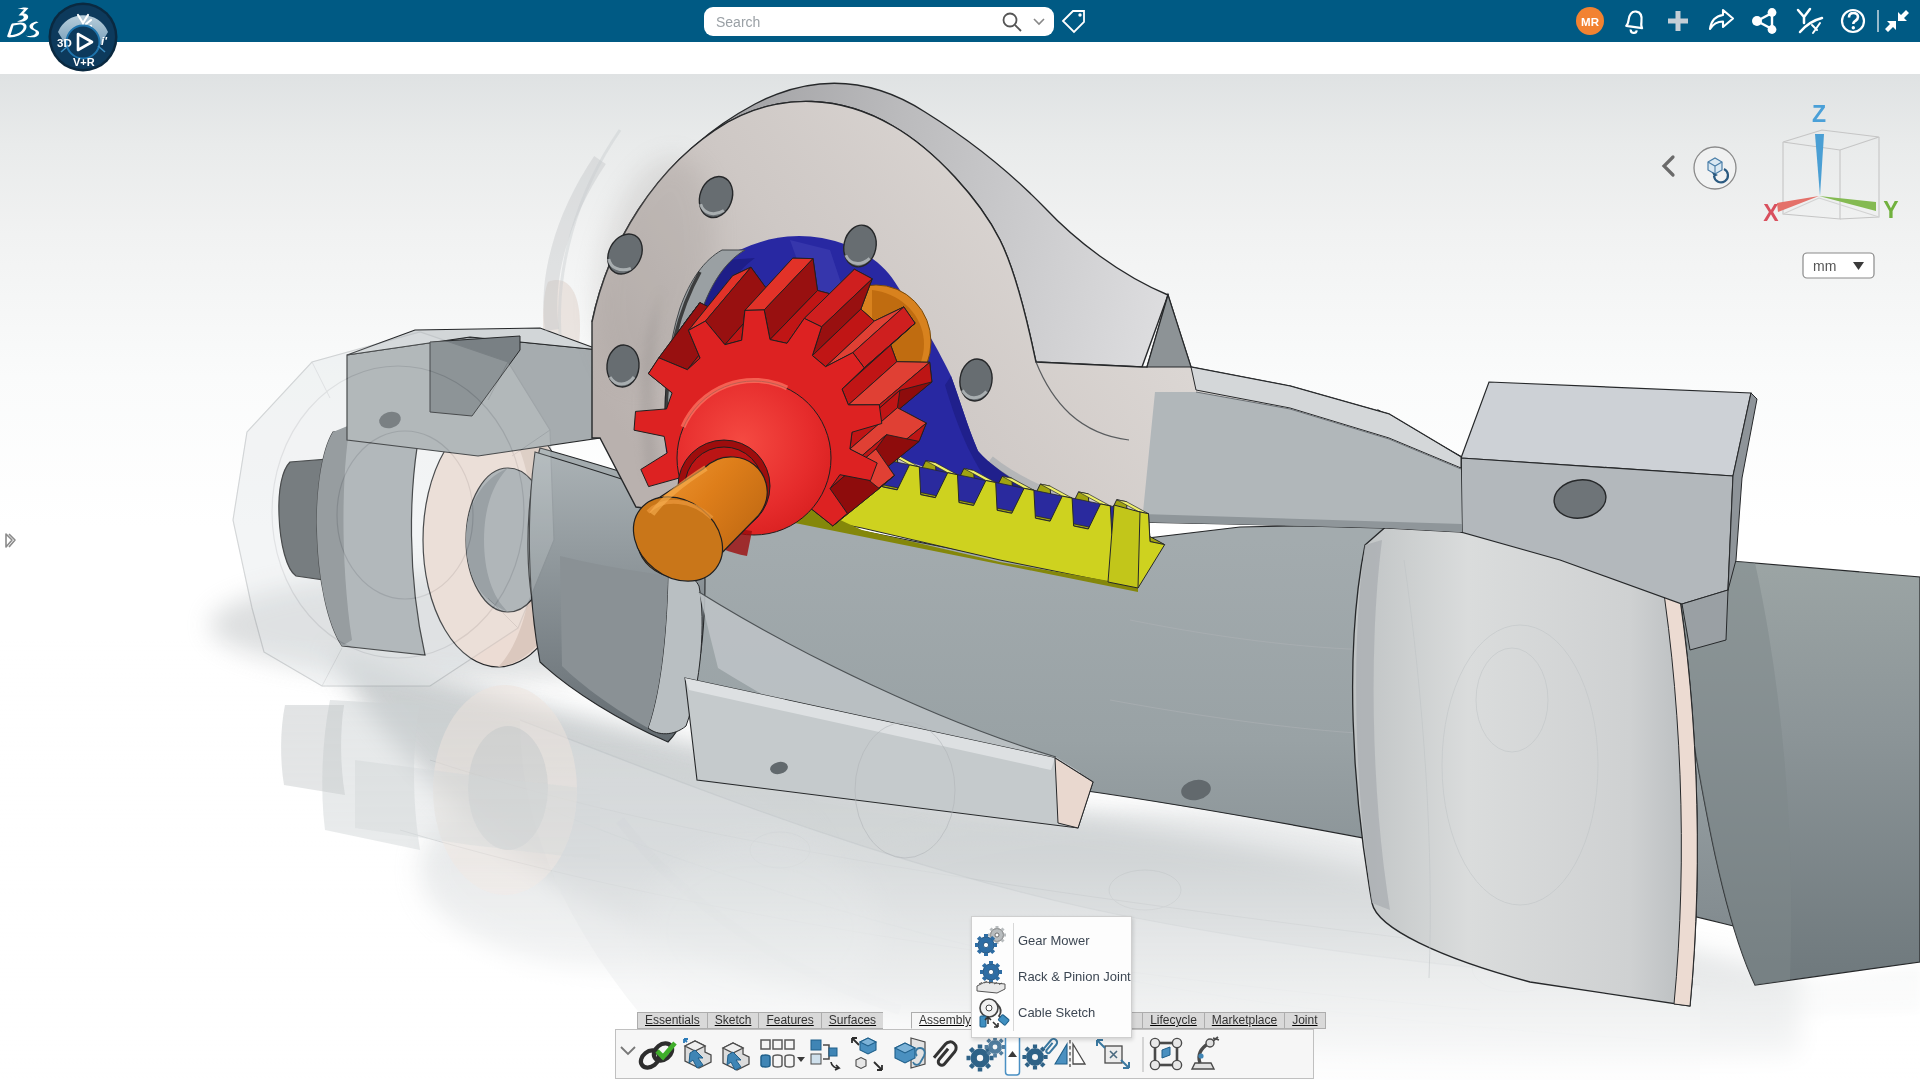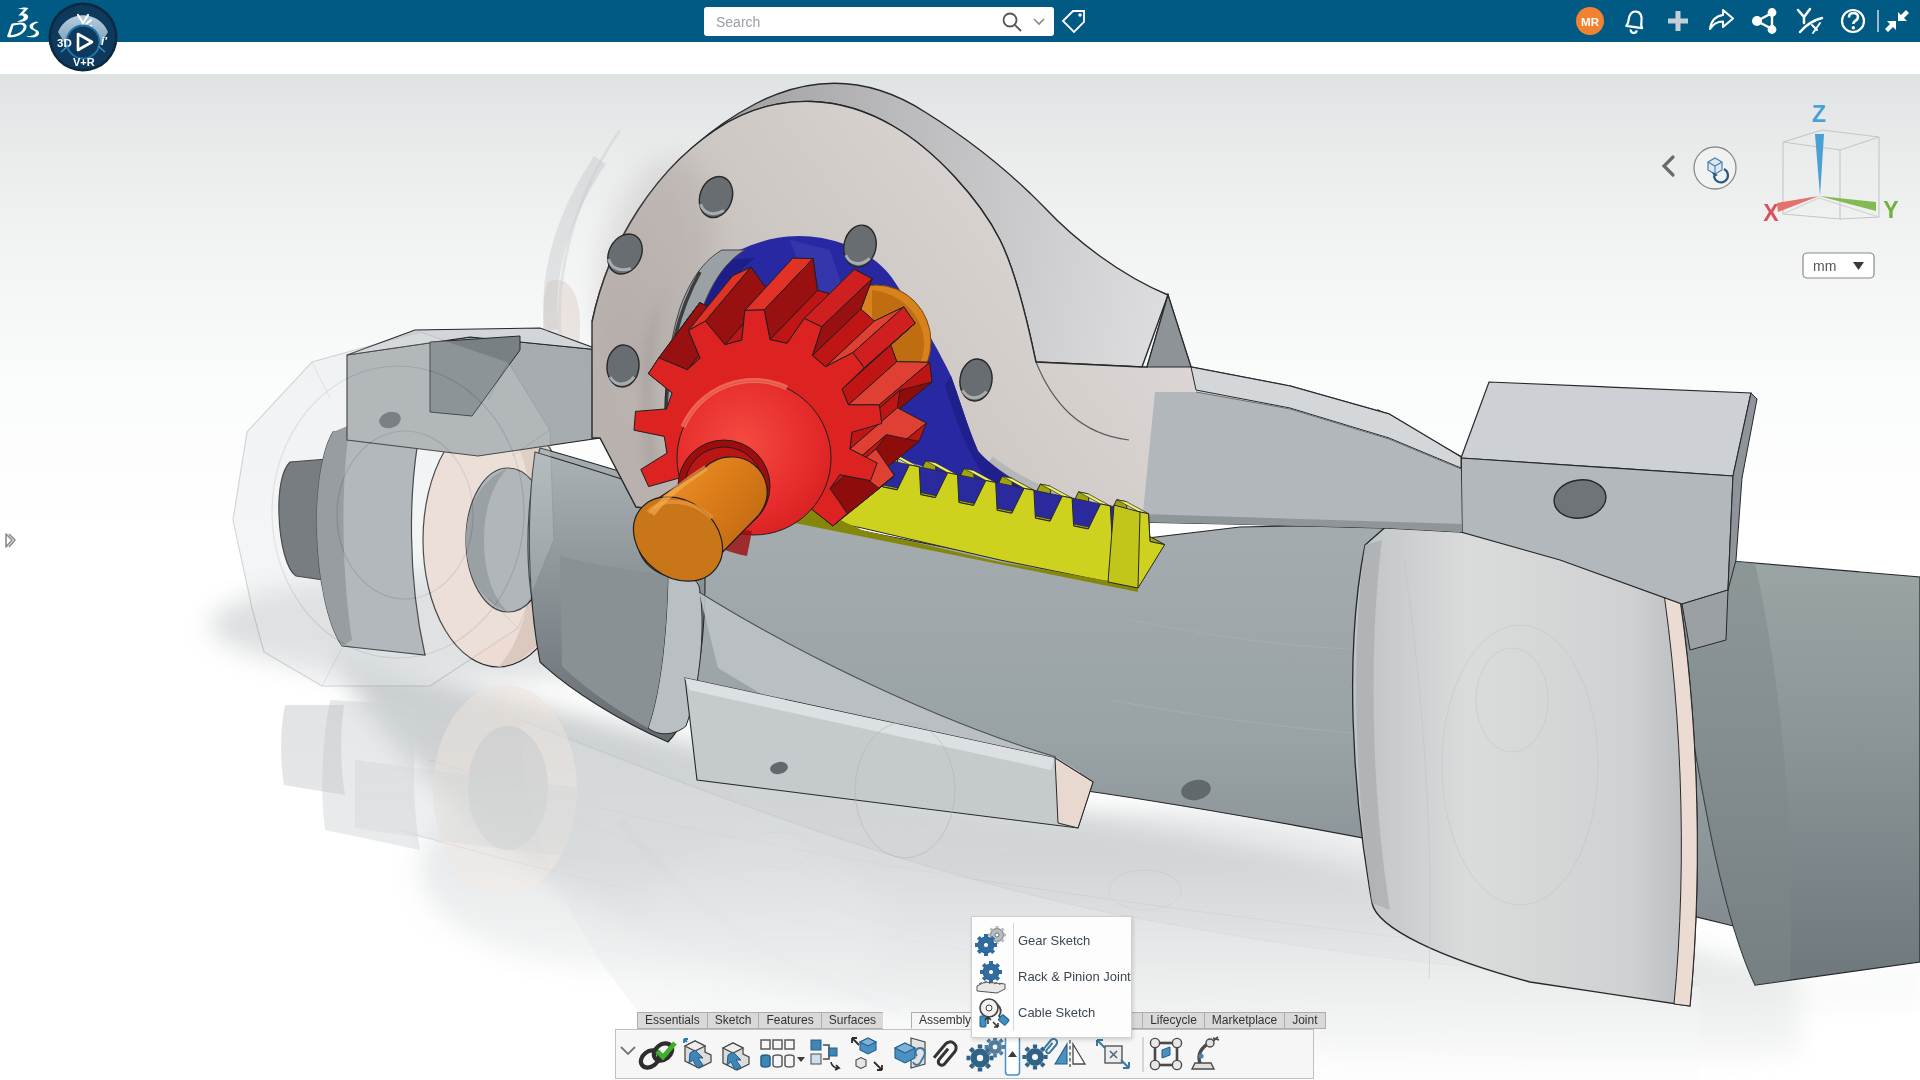--- a/index.html
+++ b/index.html
@@ -4,24 +4,24 @@
   html,body{margin:0;padding:0;width:1920px;height:1080px;overflow:hidden;background:#fff;
     font-family:"Liberation Sans",sans-serif;}
   #stage{position:absolute;left:0;top:0;width:1920px;height:1080px;}
   #model{position:absolute;left:0;top:0;z-index:1;}
   
   #topbar{position:absolute;left:0;top:0;width:1920px;height:42px;background:#005a84;z-index:20;}
   #whitestrip{position:absolute;left:0;top:42px;width:1920px;height:32px;background:#ffffff;z-index:15;}
   #badge{position:absolute;left:48px;top:2px;z-index:25;}
   #brand{position:absolute;left:133px;top:0;height:42px;line-height:42px;color:#fff;font-size:16px;z-index:22;white-space:nowrap;letter-spacing:0.2px;}
   #brand b{font-weight:bold;}
-  #searchbox{position:absolute;left:704px;top:7px;width:350px;height:29px;background:#fff;border-radius:3px;z-index:22;}
+  #searchbox{position:absolute;left:704px;top:7px;width:350px;height:29px;background:#fff;border-radius:9px;z-index:22;}
   #searchbox .ph{position:absolute;left:12px;top:7px;font-size:14px;color:#9aa0a5;}
   
-  #tabs{position:absolute;left:637px;top:1012px;height:17px;z-index:30;display:flex;}
+  #tabs{position:absolute;left:637px;top:1012px;height:17px;z-index:30;display:flex;text-decoration:underline;}
   .tab{height:15px;line-height:15px;padding:0 7px;background:#d9d9d9;border:1px solid #adadad;border-right:none;
        font-size:12px;color:#333;}
   .tab:last-child{border-right:1px solid #adadad;}
   .tab.active{background:#f6f6f6;border-bottom-color:#f6f6f6;margin-left:28px;}
   #toolbar{position:absolute;left:615px;top:1029px;width:699px;height:50px;background:#f6f6f6;border:1px solid #c0c0c0;
        box-sizing:border-box;z-index:29;}
   #popup{position:absolute;left:971px;top:916px;width:159px;height:120px;background:#fdfdfd;border:1px solid #cfcfcf;
        box-shadow:1px 2px 4px rgba(0,0,0,0.15);z-index:40;}
   #popup .sep{position:absolute;left:41px;top:6px;bottom:6px;width:1px;background:#d8d8d8;}
   .pitem{position:absolute;left:46px;font-size:13px;color:#3d4753;white-space:nowrap;}
@@ -569,18 +569,18 @@
     <g transform="translate(17,95)">
       <circle cx="0" cy="-4" r="9" fill="#f2f2f2" stroke="#444" stroke-width="1.6"></circle>
       <circle cx="0" cy="-4" r="3" fill="#fff" stroke="#444" stroke-width="1"></circle>
       <path d="M 8,-8 C 12,-4 13,0 10,4 L 14,8" fill="none" stroke="#444" stroke-width="1.8"></path>
       <rect x="10" y="4" width="9" height="7" rx="1" fill="#3f8fc0" stroke="#1f5f8a" transform="rotate(40 14 8)"></rect>
       <rect x="-9" y="4" width="6" height="11" rx="1" fill="#3f8fc0" stroke="#1f5f8a"></rect>
       <path d="M -1,12 l 0,-7 m -3,3 l 3,-3 l 3,3" stroke="#333" stroke-width="1.6" fill="none"></path>
       <path d="M 4,10 l 5,5 m 0,-4 l 0,4 m -4,0 l 4,0" stroke="#333" stroke-width="1.6" fill="none"></path>
     </g>
   </svg>
-  <div class="pitem" style="top:16px">Gear Sketch</div>
+  <div class="pitem" style="top:16px">Gear Mower</div>
   <div class="pitem" style="top:52px">Rack &amp; Pinion Joint</div>
   <div class="pitem" style="top:88px">Cable Sketch</div>
 </div>
 
 </div>
 
 </body></html>

